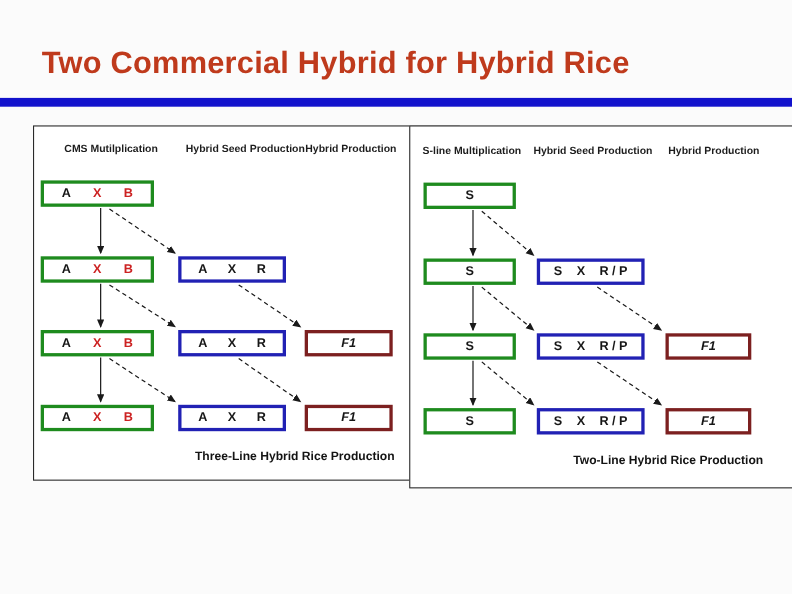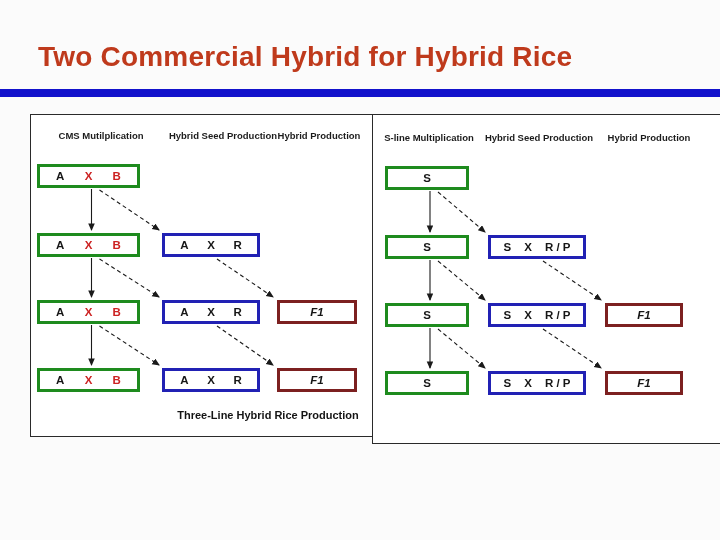--- a/index.html
+++ b/index.html
@@ -159,14 +159,15 @@
         <span class="tok black">S</span>
       </div>
       <div class="box blue" style="left: 115px; top: 256px; width: 98px; height: 24px;">
         <span class="tok black">S</span>
         <span class="tok black">X</span>
         <span class="tok black">R / P</span>
       </div>
       <div class="box maroon" style="left: 232px; top: 256px; width: 78px; height: 24px;">
         <span class="tok black">F1</span>
       </div>
+      <div class="caption" style="top: 298px;">Two-Line Hybrid Rice Production</div>
     </div>
 </div>
 
 </body></html>

